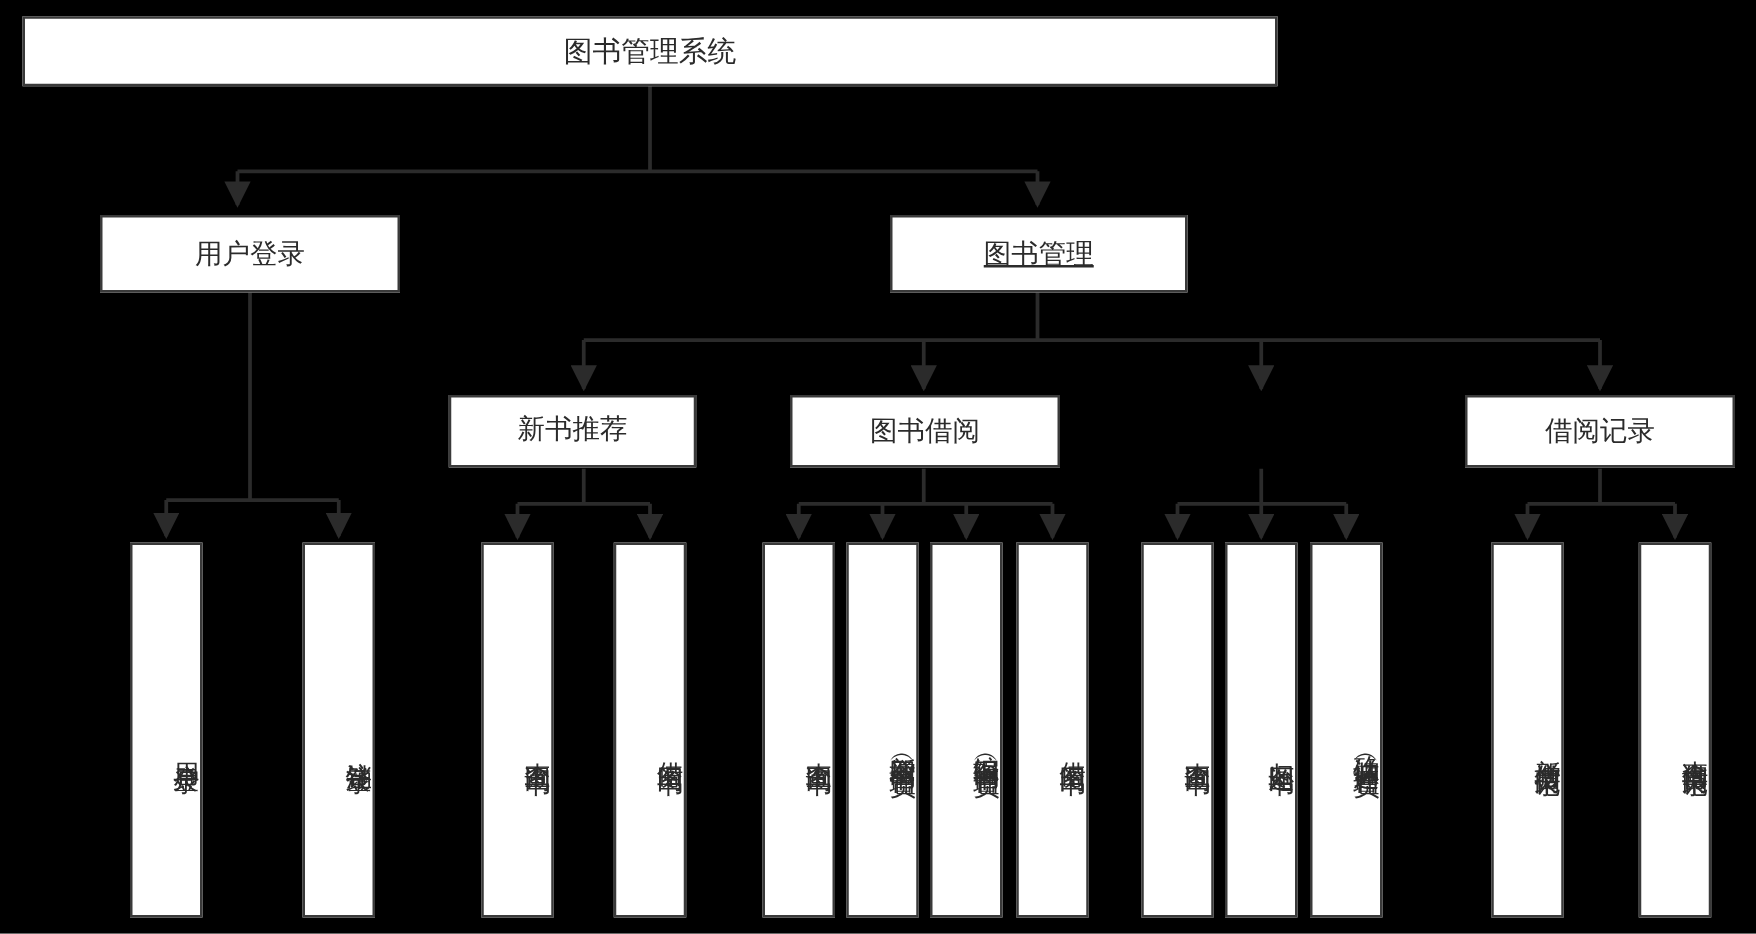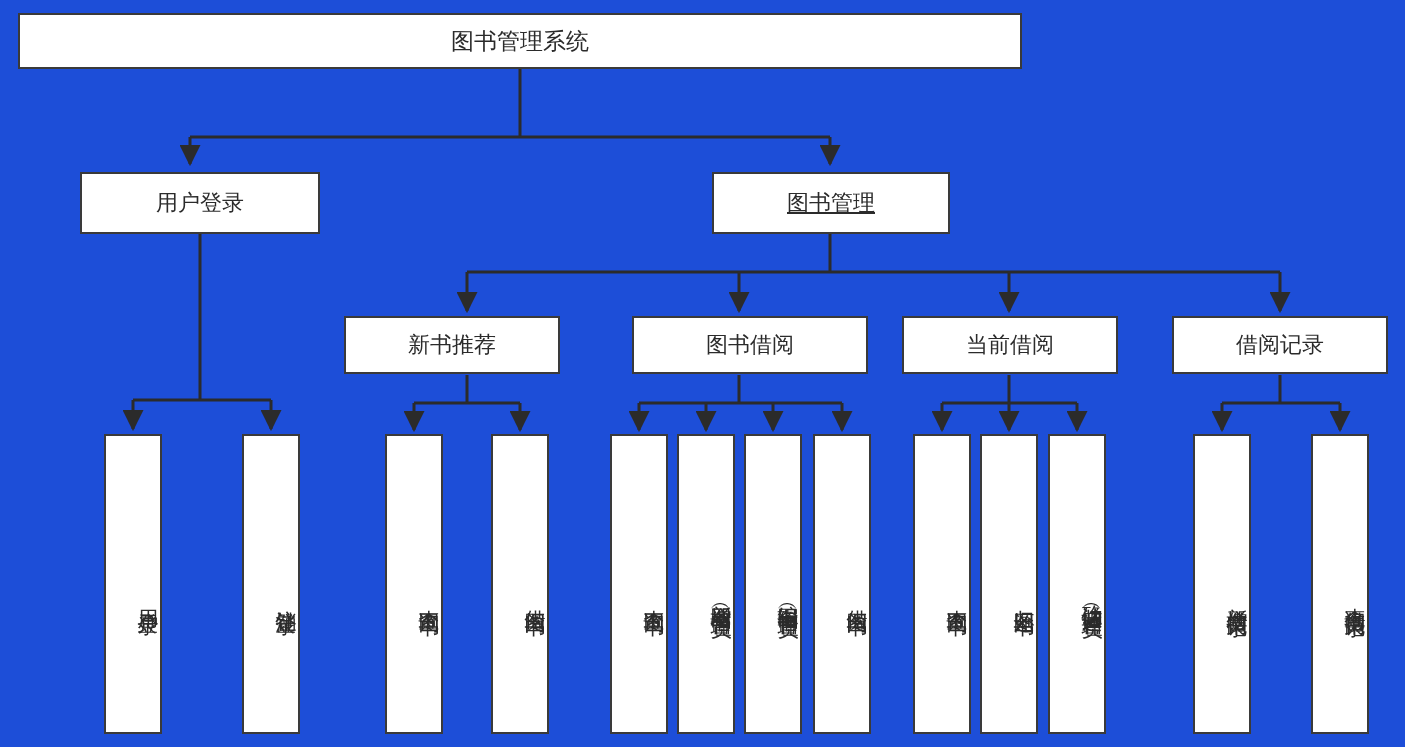--- a/index.html
+++ b/index.html
@@ -7,21 +7,21 @@
     padding: 0;
     background: #ffffff;
   }
   body {
     font-family: "Liberation Sans", "DejaVu Sans", sans-serif;
   }
   #canvas {
     position: relative;
     width: 1405px;
     height: 747px;
-    background: #1d4ed8;
+    background: #000000;
     overflow: hidden;
   }
   #wires {
     position: absolute;
     left: 0;
     top: 0;
     width: 1405px;
     height: 747px;
     pointer-events: none;
   }
@@ -114,23 +114,22 @@
       <path d="M 1222 403 L 1222 430" marker-end="url(#arrow)"></path>
       <path d="M 1340 403 L 1340 430" marker-end="url(#arrow)"></path>
     </g>
   </svg>
 
   <div class="node root" style="left:18px; top:13px; width:1004px; height:56px;">图书管理系统</div>
 
   <div class="node horiz" style="left:80px; top:172px; width:240px; height:62px;">用户登录</div>
   <div class="node horiz" style="left:712px; top:172px; width:238px; height:62px;text-decoration:underline;">图书管理</div>
 
-  <div class="node horiz" style="left:344px; top:316px; width:216px; height:58px;">新书推荐</div>
-  <div class="node horiz" style="left:632px; top:316px; width:236px; height:58px;">图书借阅</div>
-  <div class="node horiz" style="left:902px; top:316px; width:216px; height:58px;">当前借阅</div>
+  <div class="node horiz" style="left:359px; top:316px; width:198px; height:58px;font-family:Liberation Mono, monospace;">新书推荐</div>
+  <div class="node horiz" style="left:632px; top:316px; width:216px; height:58px;">图书借阅</div>
   <div class="node horiz" style="left:1172px; top:316px; width:216px; height:58px;">借阅记录</div>
 
   <div class="node vert" style="left:104px; top:434px; width:58px; height:300px;">用户登录</div>
   <div class="node vert" style="left:242px; top:434px; width:58px; height:300px;">注销登录</div>
 
   <div class="node vert" style="left:385px; top:434px; width:58px; height:300px;">查询图书</div>
   <div class="node vert" style="left:491px; top:434px; width:58px; height:300px;">借阅图书</div>
 
   <div class="node vert" style="left:610px; top:434px; width:58px; height:300px;">查询图书</div>
   <div class="node vert" style="left:677px; top:434px; width:58px; height:300px;">新增图书（管理员）</div>

